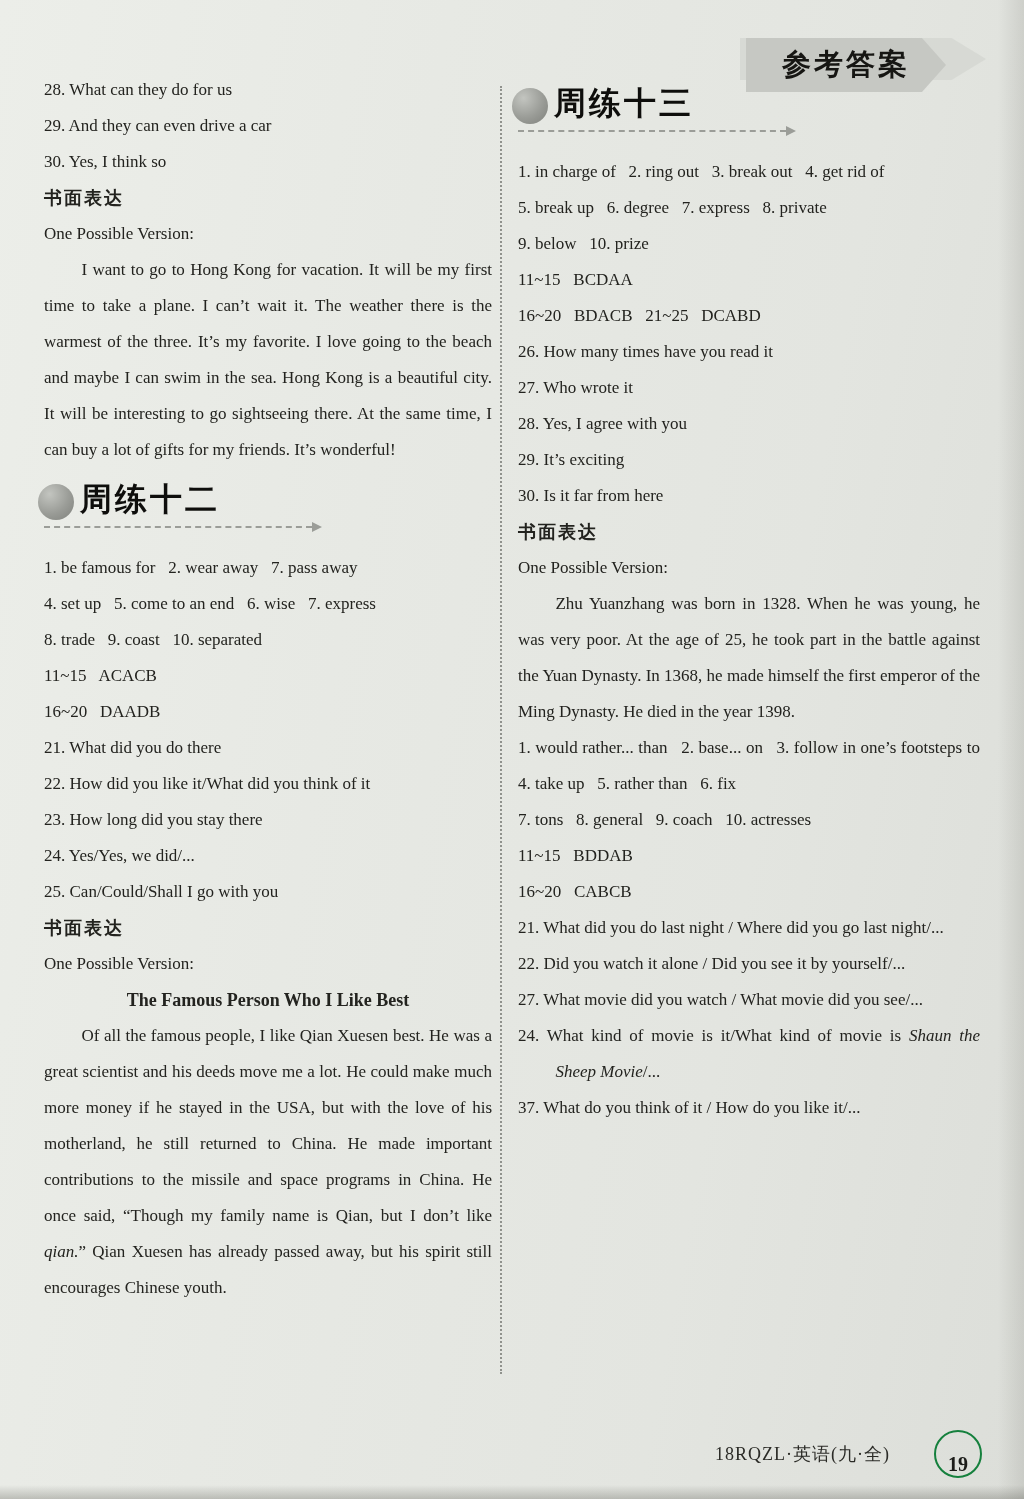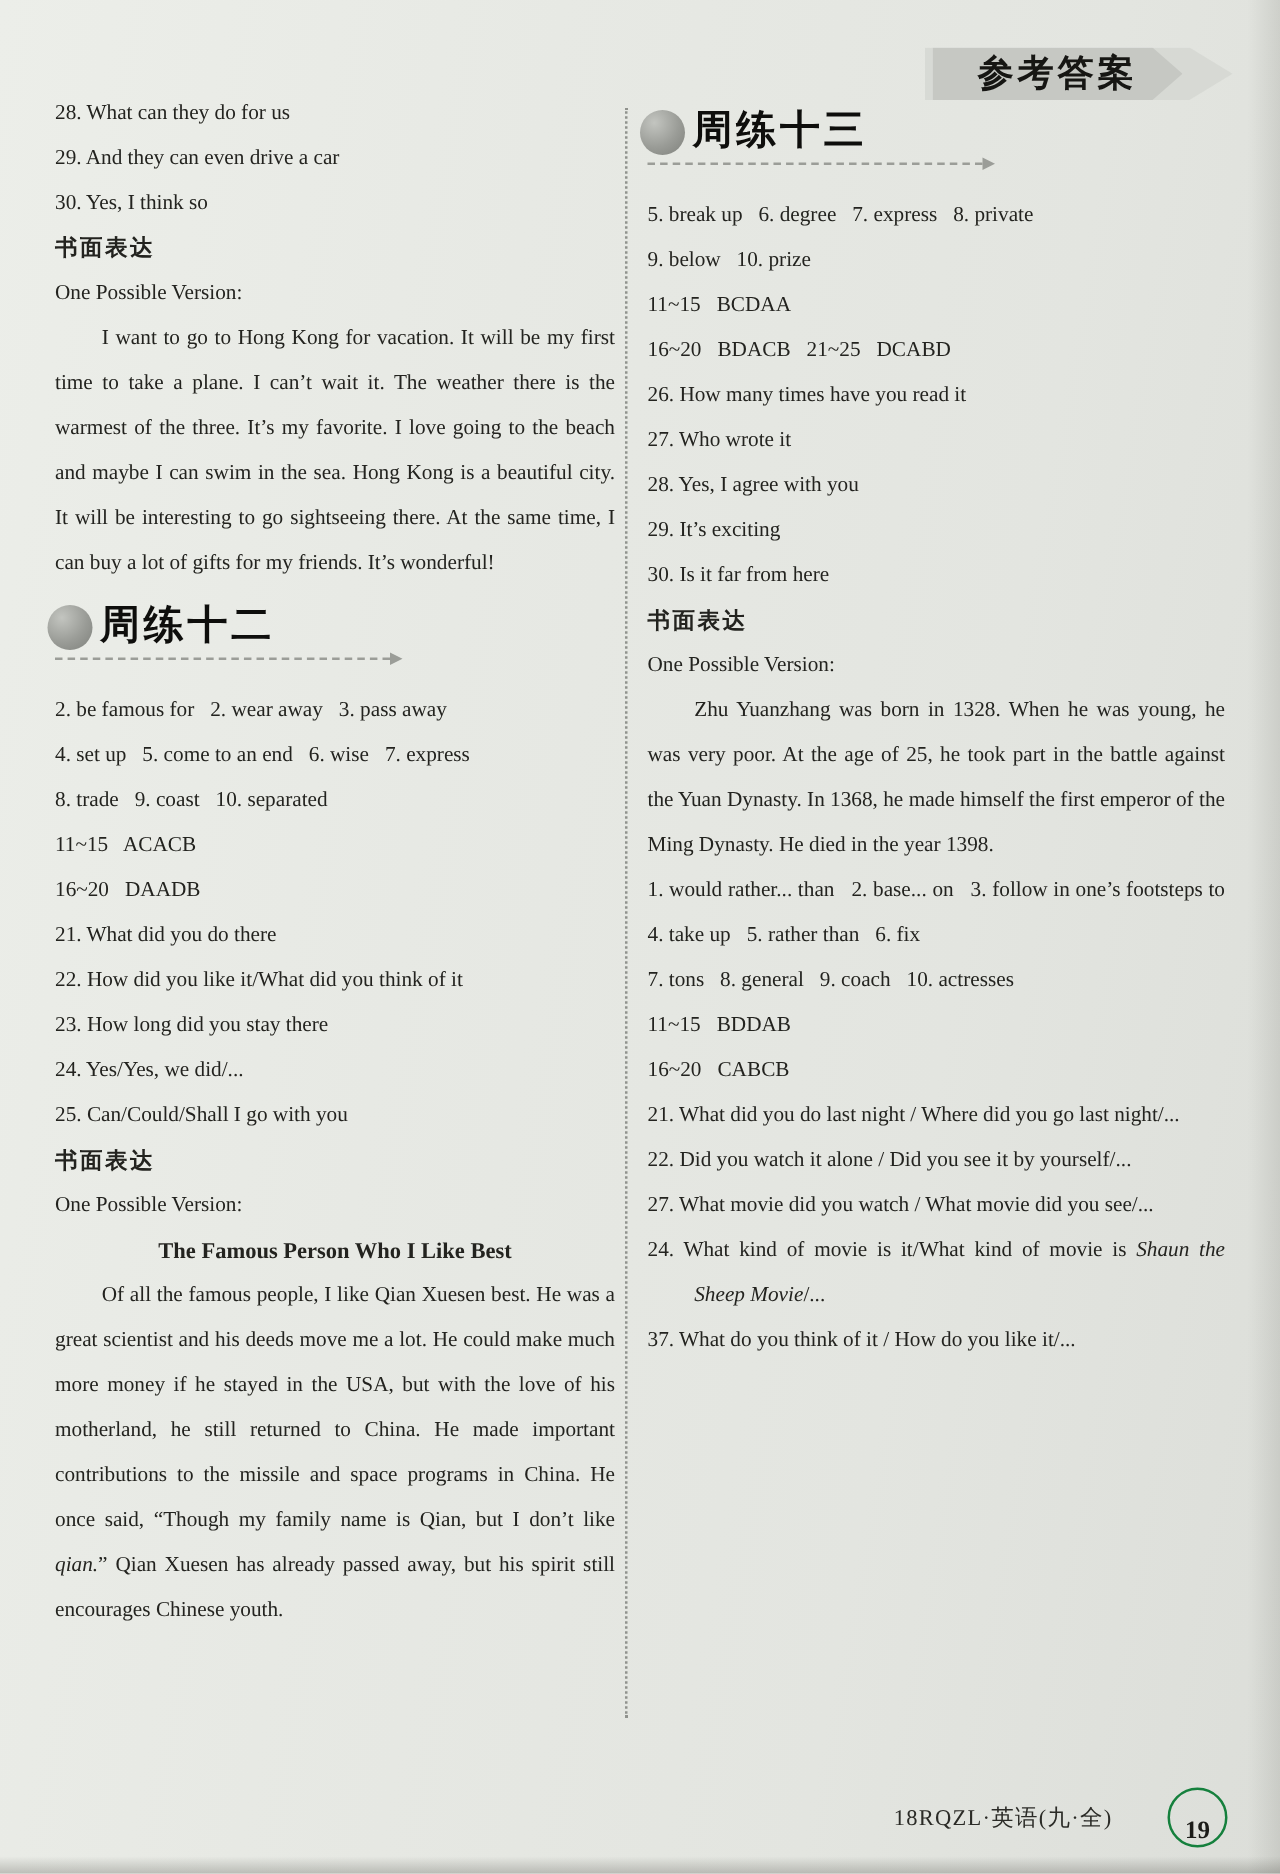--- a/index.html
+++ b/index.html
@@ -11,21 +11,21 @@
   }
   .edge-shade{position:absolute;left:0;right:0;bottom:0;height:14px;
     background:linear-gradient(to top,rgba(70,70,62,.28),rgba(70,70,62,0));pointer-events:none;}
   .right-shade{position:absolute;top:0;right:0;bottom:0;width:26px;
     background:linear-gradient(to left,rgba(90,90,82,.14),rgba(90,90,82,0));pointer-events:none;}
 
   
   .banner-ghost{position:absolute;top:38px;right:38px;width:246px;height:42px;
     background:#d3d5d0;opacity:.75;
     clip-path:polygon(0 0,86% 0,100% 50%,86% 100%,0 100%);}
-  .banner{position:absolute;top:38px;right:78px;width:200px;height:42px;
+  .banner{position:absolute;top:38px;right:78px;width:200px;height:54px;
     background:#c6c8c3;display:flex;align-items:center;justify-content:center;
     clip-path:polygon(0 0,88% 0,100% 50%,88% 100%,0 100%);}
   .banner span{font-size:29px;font-weight:700;color:#161613;letter-spacing:3px;}
 
   
   .columns{position:absolute;top:72px;left:44px;width:938px;display:flex;gap:26px;}
   .col{width:448px;flex:0 0 448px;}
   .col.right{width:462px;flex:0 0 462px;}
   .divider{position:absolute;left:500px;top:86px;height:1288px;border-left:2px dotted #90928d;}
 
@@ -73,41 +73,42 @@
         <div class="ans-line">29. And they can even drive a car</div>
         <div class="ans-line">30. Yes, I think so</div>
         <div class="cn-label">书面表达</div>
         <div class="plain-line">One Possible Version:</div>
         <div class="para">I want to go to Hong Kong for vacation. It will be my first time to take a plane. I can’t wait it. The weather there is the warmest of the three. It’s my favorite. I love going to the beach and maybe I can swim in the sea. Hong Kong is a beautiful city. It will be interesting to go sightseeing there. At the same time, I can buy a lot of gifts for my friends. It’s wonderful!</div>
         <div class="sec-header">
           <span class="sec-circle"></span>
           <span class="sec-title">周练十二</span>
           <span class="sec-dash"></span>
         </div>
-        <div class="vocab-line">2. be famous for   2. wear away   3. pass away</div>
+        <div class="vocab-line">1. be famous for   2. wear away   7. pass away</div>
         <div class="vocab-line">4. set up   5. come to an end   6. wise   7. express</div>
         <div class="vocab-line">8. trade   9. coast   10. separated</div>
         <div class="vocab-line">11~15   ACACB</div>
         <div class="vocab-line">16~20   DAADB</div>
         <div class="ans-line">21. What did you do there</div>
         <div class="ans-line">22. How did you like it/What did you think of it</div>
         <div class="ans-line">23. How long did you stay there</div>
         <div class="ans-line">24. Yes/Yes, we did/...</div>
         <div class="ans-line">25. Can/Could/Shall I go with you</div>
         <div class="cn-label">书面表达</div>
         <div class="plain-line">One Possible Version:</div>
         <div class="essay-title">The Famous Person Who I Like Best</div>
         <div class="para"><span>Of all the famous people, I like Qian Xuesen best. He was a great scientist and his deeds move me a lot. He could make much more money if he stayed in the USA, but with the love of his motherland, he still returned to China. He made important contributions to the missile and space programs in China. He once said, “Though my family name is Qian, but I don’t like </span><span class="it">qian.</span><span>” Qian Xuesen has already passed away, but his spirit still encourages Chinese youth.</span></div>
       </div>
     <div class="col right" id="col-right">
         <div class="sec-header">
           <span class="sec-circle"></span>
           <span class="sec-title">周练十三</span>
           <span class="sec-dash"></span>
         </div>
+        <div class="vocab-line">1. in charge of   2. ring out   3. break out   4. get rid of</div>
         <div class="vocab-line">5. break up   6. degree   7. express   8. private</div>
         <div class="vocab-line">9. below   10. prize</div>
         <div class="vocab-line">11~15   BCDAA</div>
         <div class="vocab-line">16~20   BDACB   21~25   DCABD</div>
         <div class="ans-line">26. How many times have you read it</div>
         <div class="ans-line">27. Who wrote it</div>
         <div class="ans-line">28. Yes, I agree with you</div>
         <div class="ans-line">29. It’s exciting</div>
         <div class="ans-line">30. Is it far from here</div>
         <div class="cn-label">书面表达</div>

